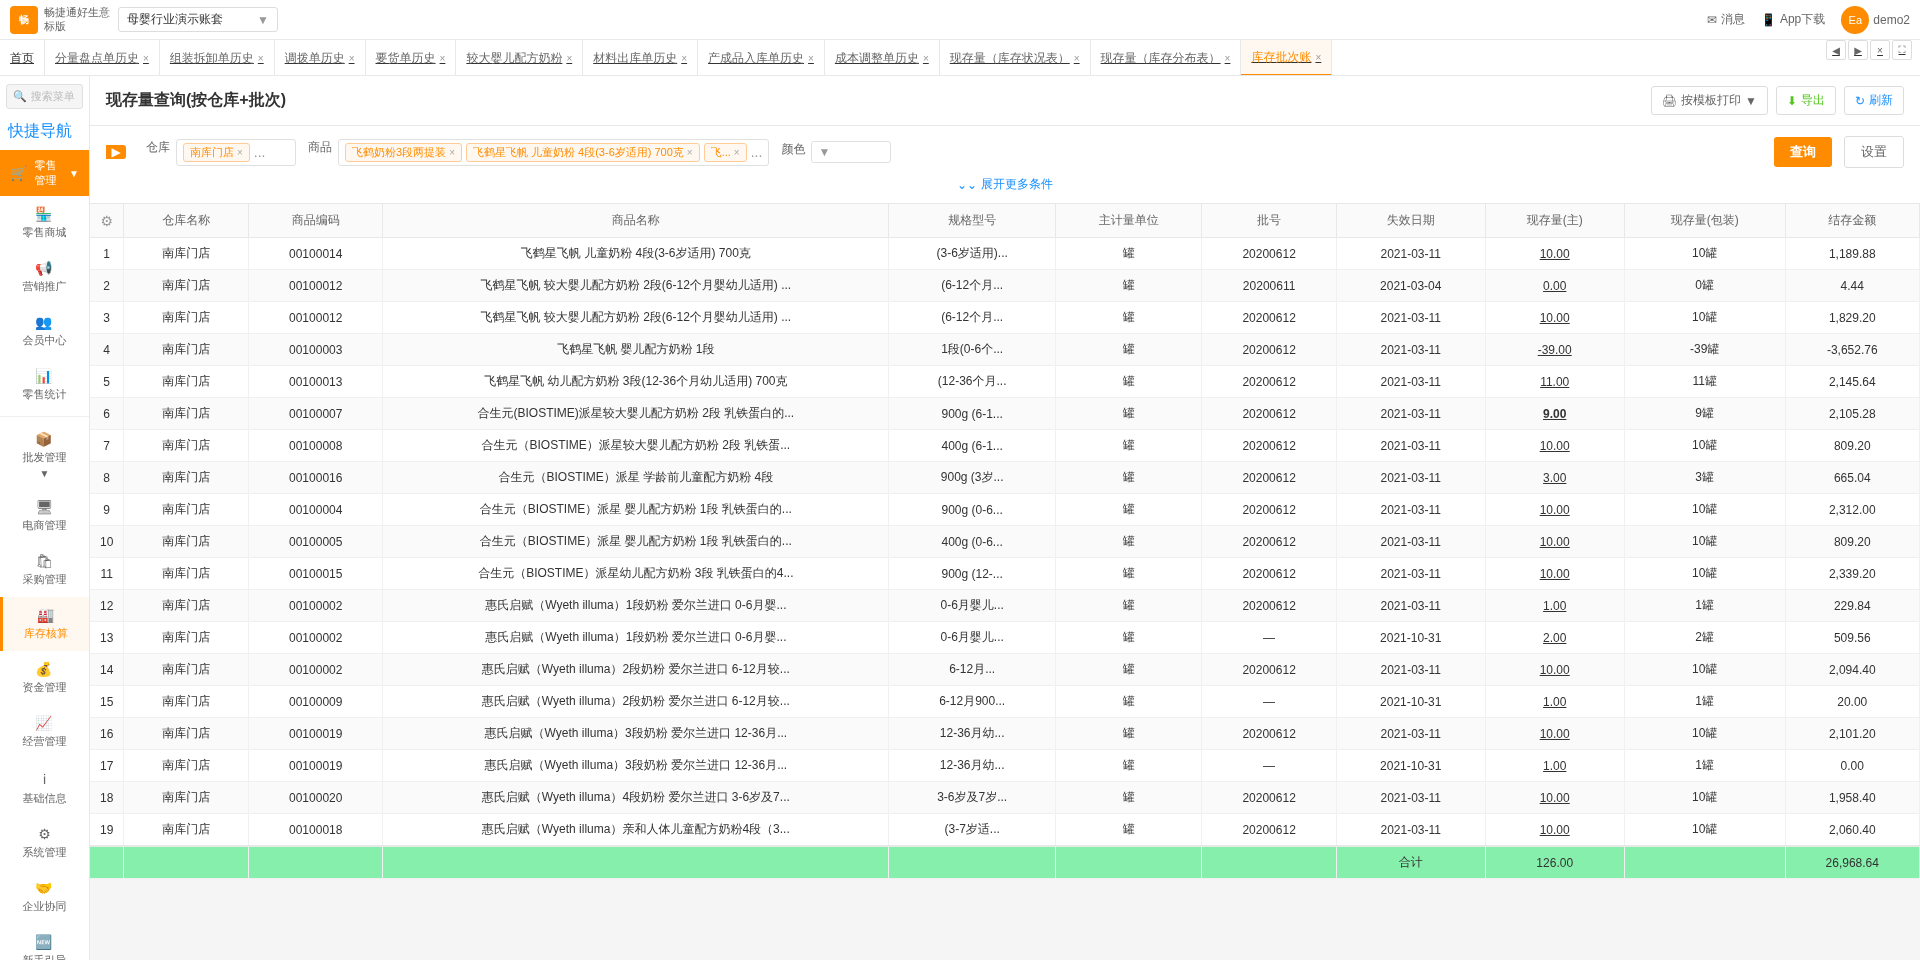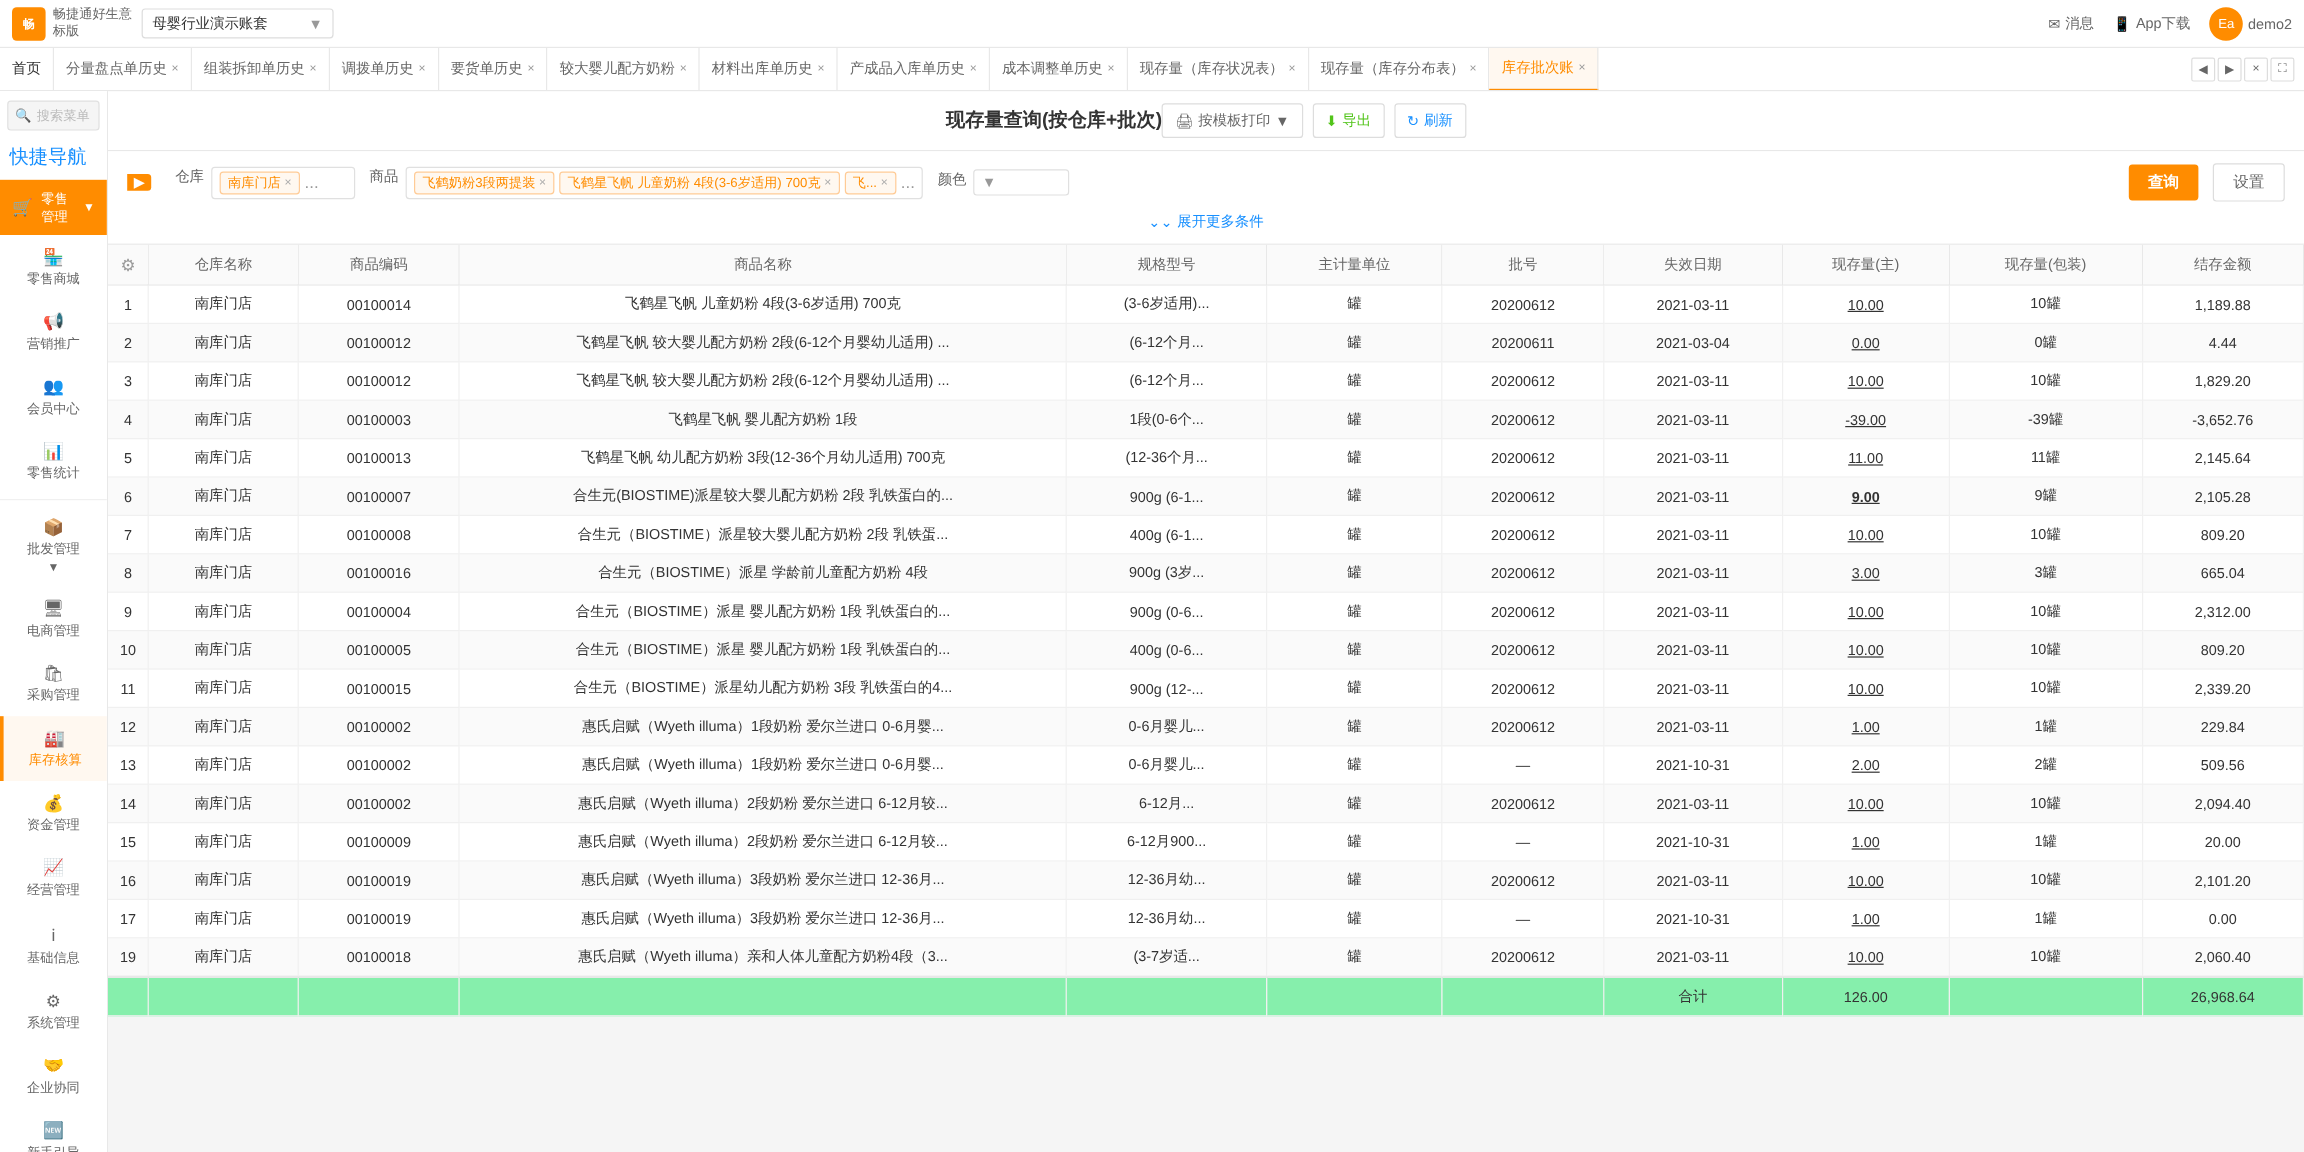--- a/index.html
+++ b/index.html
@@ -9,21 +9,21 @@
     .top-bar { display: flex; align-items: center; background: #fff; height: 40px; border-bottom: 1px solid #e8e8e8; padding: 0 10px; gap: 8px; }
     .logo-area { display: flex; align-items: center; gap: 6px; min-width: 90px; }
     .logo-icon { width: 28px; height: 28px; background: #ff8c00; border-radius: 4px; display: flex; align-items: center; justify-content: center; color: #fff; font-size: 10px; font-weight: bold; }
     .logo-text { font-size: 11px; color: #666; line-height: 1.2; }
     .org-selector { display: flex; align-items: center; gap: 4px; background: #fff; border: 1px solid #ddd; border-radius: 3px; padding: 3px 8px; cursor: pointer; font-size: 12px; color: #333; min-width: 160px; }
     .top-bar-right { margin-left: auto; display: flex; align-items: center; gap: 16px; }
     .top-icon-item { display: flex; align-items: center; gap: 4px; cursor: pointer; color: #666; font-size: 12px; }
     .avatar { width: 28px; height: 28px; background: #e0e0e0; border-radius: 50%; display: flex; align-items: center; justify-content: center; font-size: 11px; color: #fff; background: #ff8c00; }
 
     
-    .tab-bar { display: flex; align-items: center; background: #fff; border-bottom: 1px solid #e8e8e8; height: 36px; overflow: hidden; }
+    .tab-bar { display: flex; align-items: flex-start; background: #fff; border-bottom: 1px solid #e8e8e8; height: 36px; overflow: hidden; text-decoration: underline; }
     .tab-item { display: flex; align-items: center; padding: 0 10px; height: 36px; border-right: 1px solid #e8e8e8; cursor: pointer; white-space: nowrap; font-size: 12px; color: #666; gap: 4px; flex-shrink: 0; }
     .tab-item.active { color: #ff8c00; border-bottom: 2px solid #ff8c00; background: #fff8f0; }
     .tab-item.home { color: #333; }
     .tab-close { color: #999; font-size: 10px; cursor: pointer; }
     .tab-nav-btns { display: flex; align-items: center; margin-left: auto; gap: 2px; padding-right: 8px; }
     .tab-nav-btn { width: 20px; height: 20px; display: flex; align-items: center; justify-content: center; cursor: pointer; color: #666; font-size: 10px; border: 1px solid #ddd; border-radius: 2px; }
 
     
     .layout { display: flex; height: calc(100vh - 76px); }
 
@@ -33,21 +33,21 @@
     .sidebar-search-box { width: 100%; background: #f5f5f5; border: 1px solid #e0e0e0; border-radius: 3px; padding: 4px 6px; font-size: 11px; color: #999; display: flex; align-items: center; gap: 4px; cursor: pointer; }
     .sidebar-nav { padding: 4px 0; }
     .sidebar-nav-item { display: flex; flex-direction: column; align-items: center; justify-content: center; padding: 10px 6px; cursor: pointer; color: #666; gap: 3px; font-size: 11px; }
     .sidebar-nav-item.active { background: #ff8c00; color: #fff; }
     .sidebar-divider { height: 1px; background: #f0f0f0; margin: 4px 0; }
 
     
     .main { flex: 1; display: flex; flex-direction: column; overflow: hidden; }
 
     
-    .page-header { background: #fff; padding: 10px 16px; border-bottom: 1px solid #e8e8e8; display: flex; align-items: center; justify-content: center; }
+    .page-header { background: #fff; padding: 10px 16px; border-bottom: 1px solid #e8e8e8; display: flex; align-items: center; justify-content: space-between; }
     .page-title { font-size: 16px; font-weight: bold; color: #333; }
     .page-actions { display: flex; align-items: center; gap: 8px; }
     .btn-template { display: flex; align-items: center; gap: 4px; border: 1px solid #ddd; border-radius: 3px; padding: 5px 10px; cursor: pointer; color: #666; font-size: 12px; background: #fff; }
     .btn-export { display: flex; align-items: center; gap: 4px; border: 1px solid #ddd; border-radius: 3px; padding: 5px 10px; cursor: pointer; color: #52c41a; font-size: 12px; background: #fff; }
     .btn-refresh { display: flex; align-items: center; gap: 4px; border: 1px solid #ddd; border-radius: 3px; padding: 5px 10px; cursor: pointer; color: #1890ff; font-size: 12px; background: #fff; }
 
     
     .filter-area { background: #fff; padding: 10px 16px; border-bottom: 1px solid #e8e8e8; }
     .filter-row { display: flex; align-items: center; gap: 12px; flex-wrap: nowrap; }
     .filter-item { display: flex; gap: 6px; }
@@ -563,20 +563,33 @@
     <td class="text-left" style="max-width:280px;overflow:hidden;text-overflow:ellipsis;">惠氏启赋（Wyeth illuma）3段奶粉 爱尔兰进口 12-36月...</td>
     <td>12-36月幼...</td>
     <td>罐</td>
     <td>—</td>
     <td>2021-10-31</td>
     <td class="text-right " style="text-decoration:underline;cursor:pointer;">1.00</td>
     <td class="">1罐</td>
     <td class="text-right ">0.00</td>
   </tr>
             <tr>
+    <td class="row-num">18</td>
+    <td>南库门店</td>
+    <td>00100020</td>
+    <td class="text-left" style="max-width:280px;overflow:hidden;text-overflow:ellipsis;">惠氏启赋（Wyeth illuma）4段奶粉 爱尔兰进口 3-6岁及7...</td>
+    <td>3-6岁及7岁...</td>
+    <td>罐</td>
+    <td>20200612</td>
+    <td>2021-03-11</td>
+    <td class="text-right " style="text-decoration:underline;cursor:pointer;">10.00</td>
+    <td class="">10罐</td>
+    <td class="text-right ">1,958.40</td>
+  </tr>
+            <tr>
     <td class="row-num">19</td>
     <td>南库门店</td>
     <td>00100018</td>
     <td class="text-left" style="max-width:280px;overflow:hidden;text-overflow:ellipsis;">惠氏启赋（Wyeth illuma）亲和人体儿童配方奶粉4段（3...</td>
     <td>(3-7岁适...</td>
     <td>罐</td>
     <td>20200612</td>
     <td>2021-03-11</td>
     <td class="text-right " style="text-decoration:underline;cursor:pointer;">10.00</td>
     <td class="">10罐</td>

